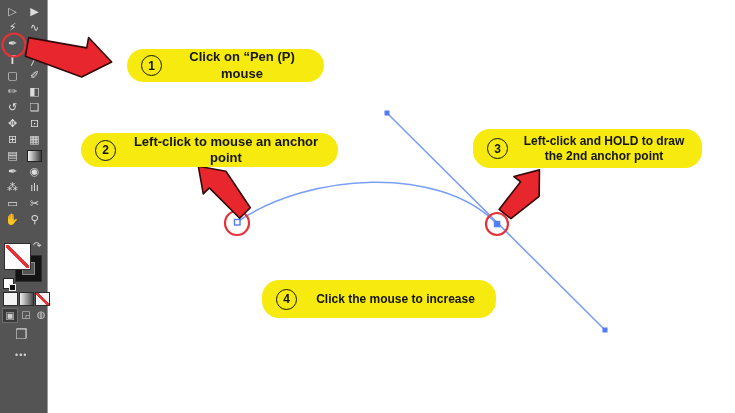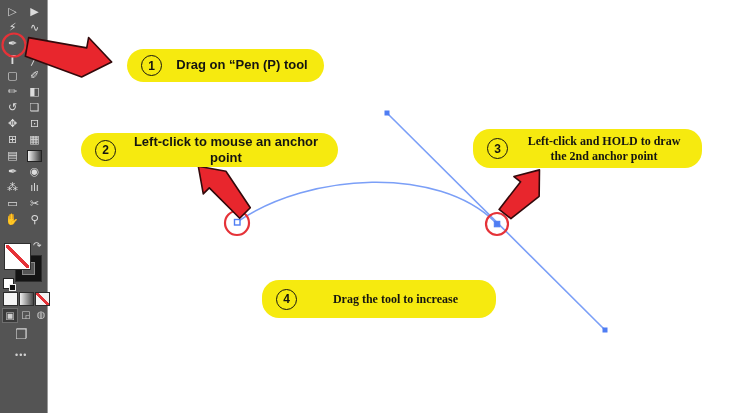--- a/index.html
+++ b/index.html
@@ -44,21 +44,21 @@
   
   #art{position:absolute;left:0;top:0;width:735px;height:413px;pointer-events:none;}
 
   
   .callout{position:absolute;background:#f6ea0f;border-radius:17px;display:flex;
            align-items:center;box-sizing:border-box;padding:0 14px;gap:12px;
            color:#151511;font-weight:700;}
   .badge{flex:0 0 auto;width:19px;height:19px;border:1.6px solid #151511;border-radius:50%;
          display:flex;align-items:center;justify-content:center;font-size:12px;font-weight:700;}
   .callout .txt{flex:1;text-align:center;font-size:13px;line-height:1.25;}
-  .callout .txt.small{font-size:12px;font-family:Liberation Serif, serif;}
+  .callout .txt.small{font-size:12px;}
   #callout-1{left:127px;top:49px;width:197px;height:33px;}
   #callout-2{left:81px;top:133px;width:257px;height:34px;}
   #callout-3{left:473px;top:129px;width:229px;height:39px;}
   #callout-4{left:262px;top:280px;width:234px;height:38px;}
 </style>
 </head>
 <body>
 
 <div id="stage">
 
@@ -132,36 +132,36 @@
     <circle cx="237" cy="223" r="12" fill="none" stroke="#e53238" stroke-width="2.2"></circle>
     <circle cx="497" cy="224" r="11" fill="none" stroke="#e53238" stroke-width="2.2"></circle>
 
     <polygon transform="translate(27,47) rotate(10)" fill="#e8262d" stroke="#33090b" stroke-width="1.6" stroke-linejoin="round" points="0,-9.5 59,-9.5 59,-20 86,0 59,20 0,9.5"></polygon>
     <polygon transform="translate(245,213) rotate(225)" fill="#e8262d" stroke="#33090b" stroke-width="1.6" stroke-linejoin="round" points="0,-7.5 43,-7.5 43,-16 66,0 43,16 0,7.5"></polygon>
     <polygon transform="translate(505,214) rotate(-52)" fill="#e8262d" stroke="#33090b" stroke-width="1.6" stroke-linejoin="round" points="0,-7.5 35,-7.5 35,-16 56,0 35,16 0,7.5"></polygon>
   </svg>
 
   <div class="callout" id="callout-1">
     <span class="badge">1</span>
-    <span class="txt">Drag on “Pen (P) tool</span>
+    <span class="txt">Click on “Pen (P) mouse</span>
   </div>
 
   <div class="callout" id="callout-2">
     <span class="badge">2</span>
     <span class="txt">Left-click to mouse an anchor point</span>
   </div>
 
   <div class="callout" id="callout-3">
     <span class="badge">3</span>
     <span class="txt small">
       <span>Left-click and HOLD to draw</span><br>
       <span>the 2nd anchor point</span>
     </span>
   </div>
 
   <div class="callout" id="callout-4">
     <span class="badge">4</span>
     <span class="txt small">
-      <span>Drag the tool to increase</span><br>
+      <span>Click the mouse to increase</span><br>
     </span>
   </div>
 
 </div>
 
 </body></html>

